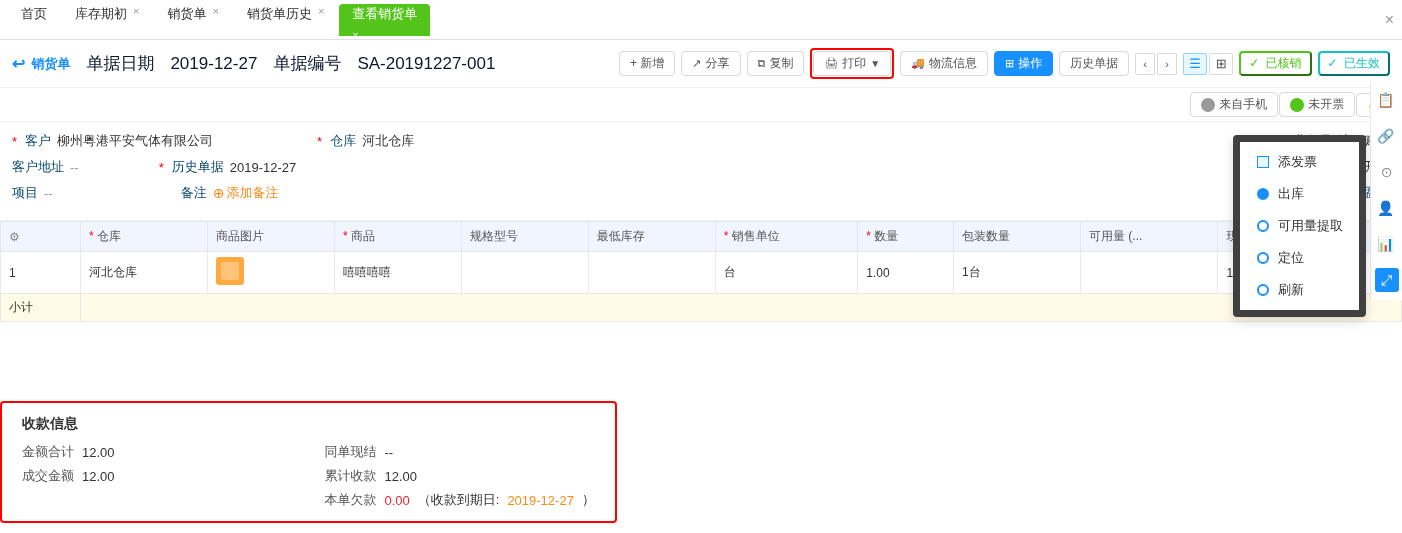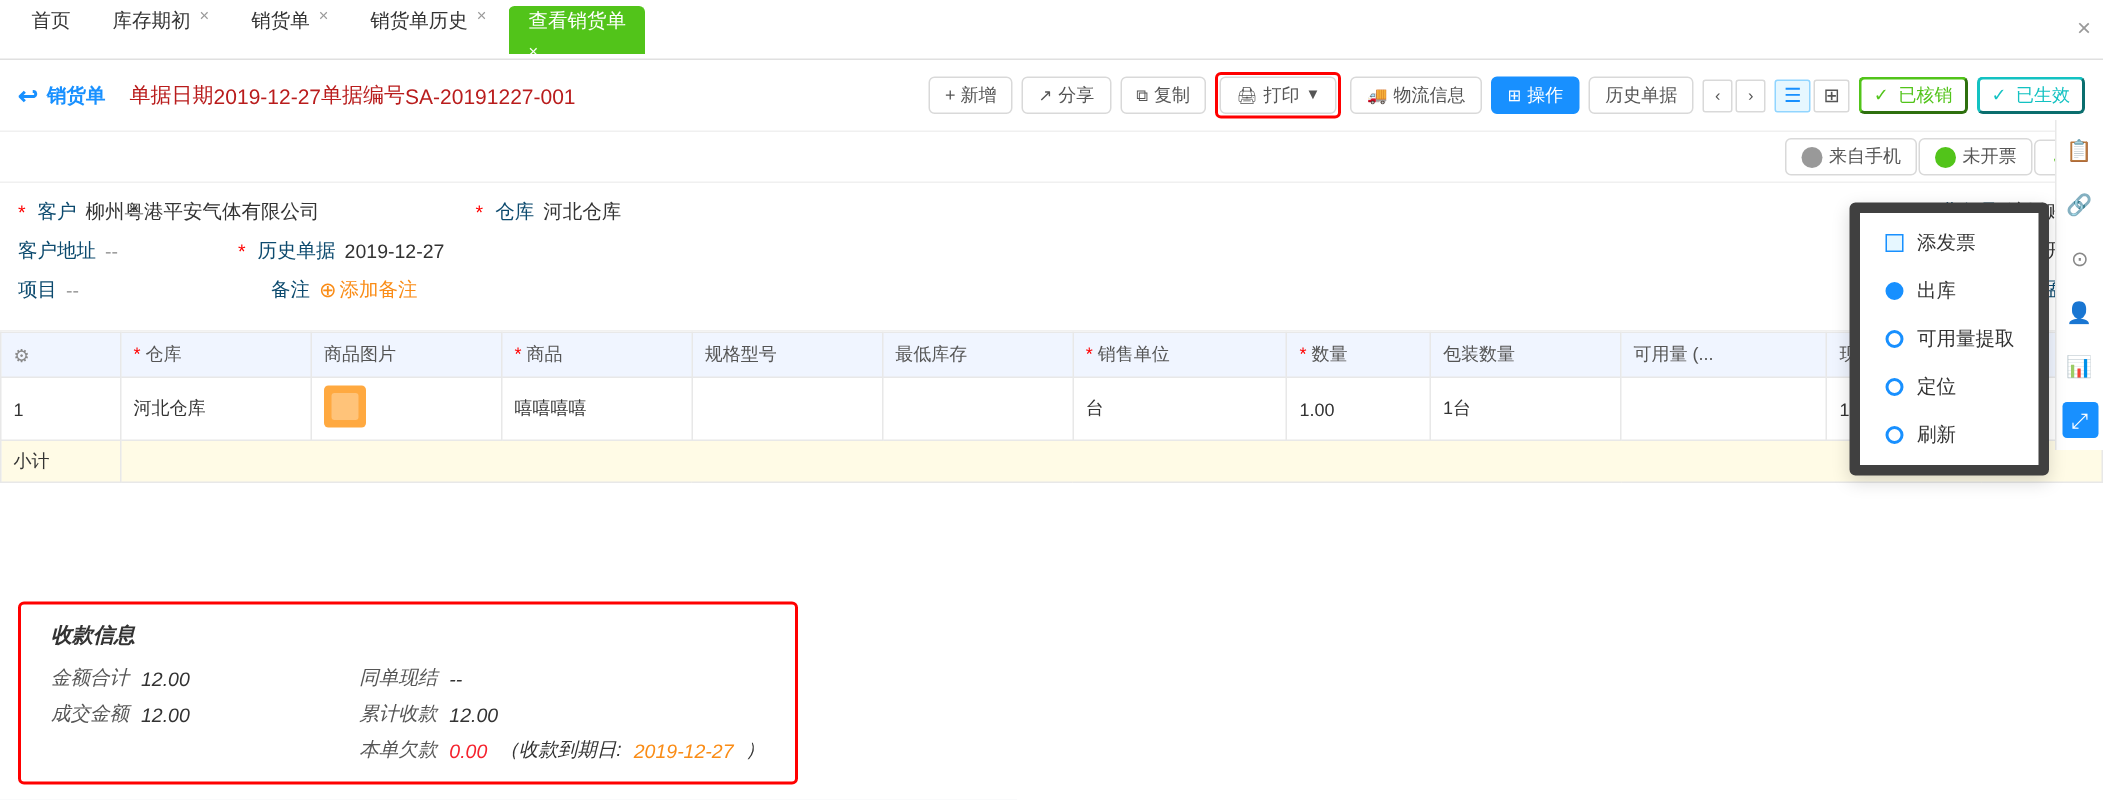--- a/index.html
+++ b/index.html
@@ -20,21 +20,21 @@
 
     
     .main-content { background: #fff; height: calc(533px - 40px); display: flex; flex-direction: column; }
 
     
     .doc-header {
       display: flex; align-items: center; padding: 8px 12px; border-bottom: 1px solid #f0f0f0;
       gap: 16px; flex-shrink: 0;
     }
     .doc-title { display: flex; align-items: center; gap: 6px; font-weight: 600; color: #1890ff; }
-    .doc-meta { display: flex; align-items: center; font-size: 14px; color: #b91c1c; }
+    .doc-meta { display: flex; align-items: center; gap: 16px; font-size: 17px; color: #0f172a; }
     .doc-actions { margin-left: auto; display: flex; align-items: center; gap: 6px; }
     .btn { display: inline-flex; align-items: center; gap: 4px; padding: 3px 10px; border-radius: 4px; border: 1px solid #d9d9d9; background: #fff; cursor: pointer; font-size: 12px; color: #555; }
     .btn-success { background: #fff; color: #52c41a; border-color: #52c41a; border-radius: 4px; padding: 2px 8px; font-size: 12px; }
     .btn-cyan { background: #fff; color: #13c2c2; border-color: #13c2c2; border-radius: 4px; padding: 2px 8px; font-size: 12px; }
 
     
     .toolbar-row {
       display: flex; align-items: center; padding: 4px 12px; border-bottom: 1px solid #f0f0f0;
       gap: 1px; flex-shrink: 0;
     }
@@ -65,26 +65,26 @@
     tbody td { border: 1px solid #e8e8e8; padding: 5px 8px; white-space: nowrap; }
     tbody tr:nth-child(even) { background: #fafafa; }
     .subtotal-row td { background: #fffbe6; font-weight: 500; }
     .settings-icon { color: #888; cursor: pointer; }
 
     
     .product-img { width: 28px; height: 28px; background: #ffa940; border-radius: 3px; display: inline-block; position: relative; overflow: hidden; }
     .product-img::after { content: ''; position: absolute; left: 5px; top: 5px; right: 5px; bottom: 5px; background: rgba(255,255,255,0.3); border-radius: 2px; }
 
     
-    .bottom-section { display: flex; padding: 10px 12px; flex-shrink: 0; font-style: italic; }
+    .bottom-section { display: flex; padding: 10px 0; flex-shrink: 0; }
     .payment-info {
       border: 2px solid red; border-radius: 4px; padding: 12px 20px; min-width: 520px; background: #fff;
     }
     .payment-title { font-weight: 600; font-size: 14px; margin-bottom: 10px; }
-    .payment-grid { display: grid; grid-template-columns: 1fr; gap: 6px 32px; }
+    .payment-grid { display: grid; grid-template-columns: 1fr 1fr; gap: 6px 32px; }
     .payment-row { display: flex; align-items: center; gap: 8px; font-size: 13px; }
     .payment-label { color: #555; white-space: nowrap; }
     .payment-value { color: #333; }
     .payment-red { color: #f5222d; }
     .payment-orange { color: #fa8c16; }
 
     
     .right-sidebar {
       position: absolute; right: 0; top: 40px; width: 32px; background: #fff;
       border-left: 1px solid #e8e8e8; display: flex; flex-direction: column; align-items: center;

